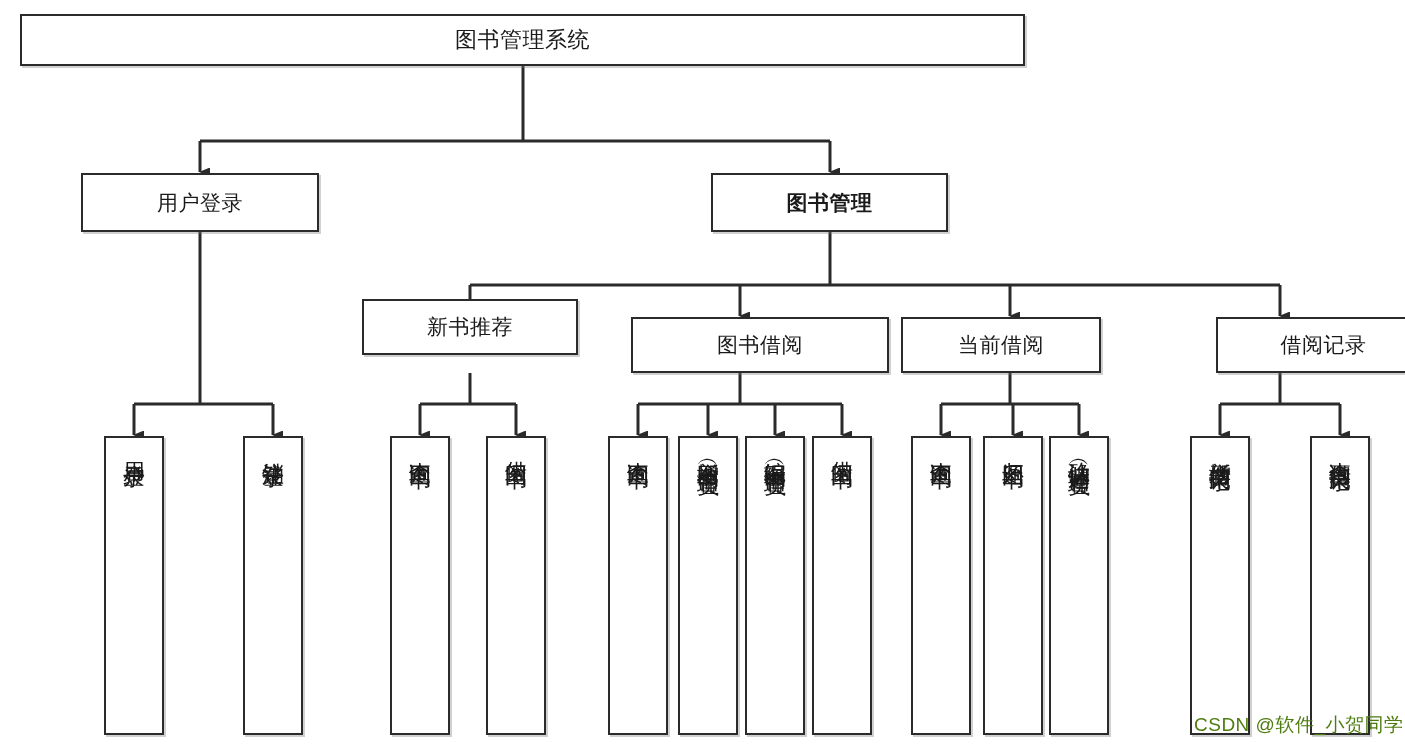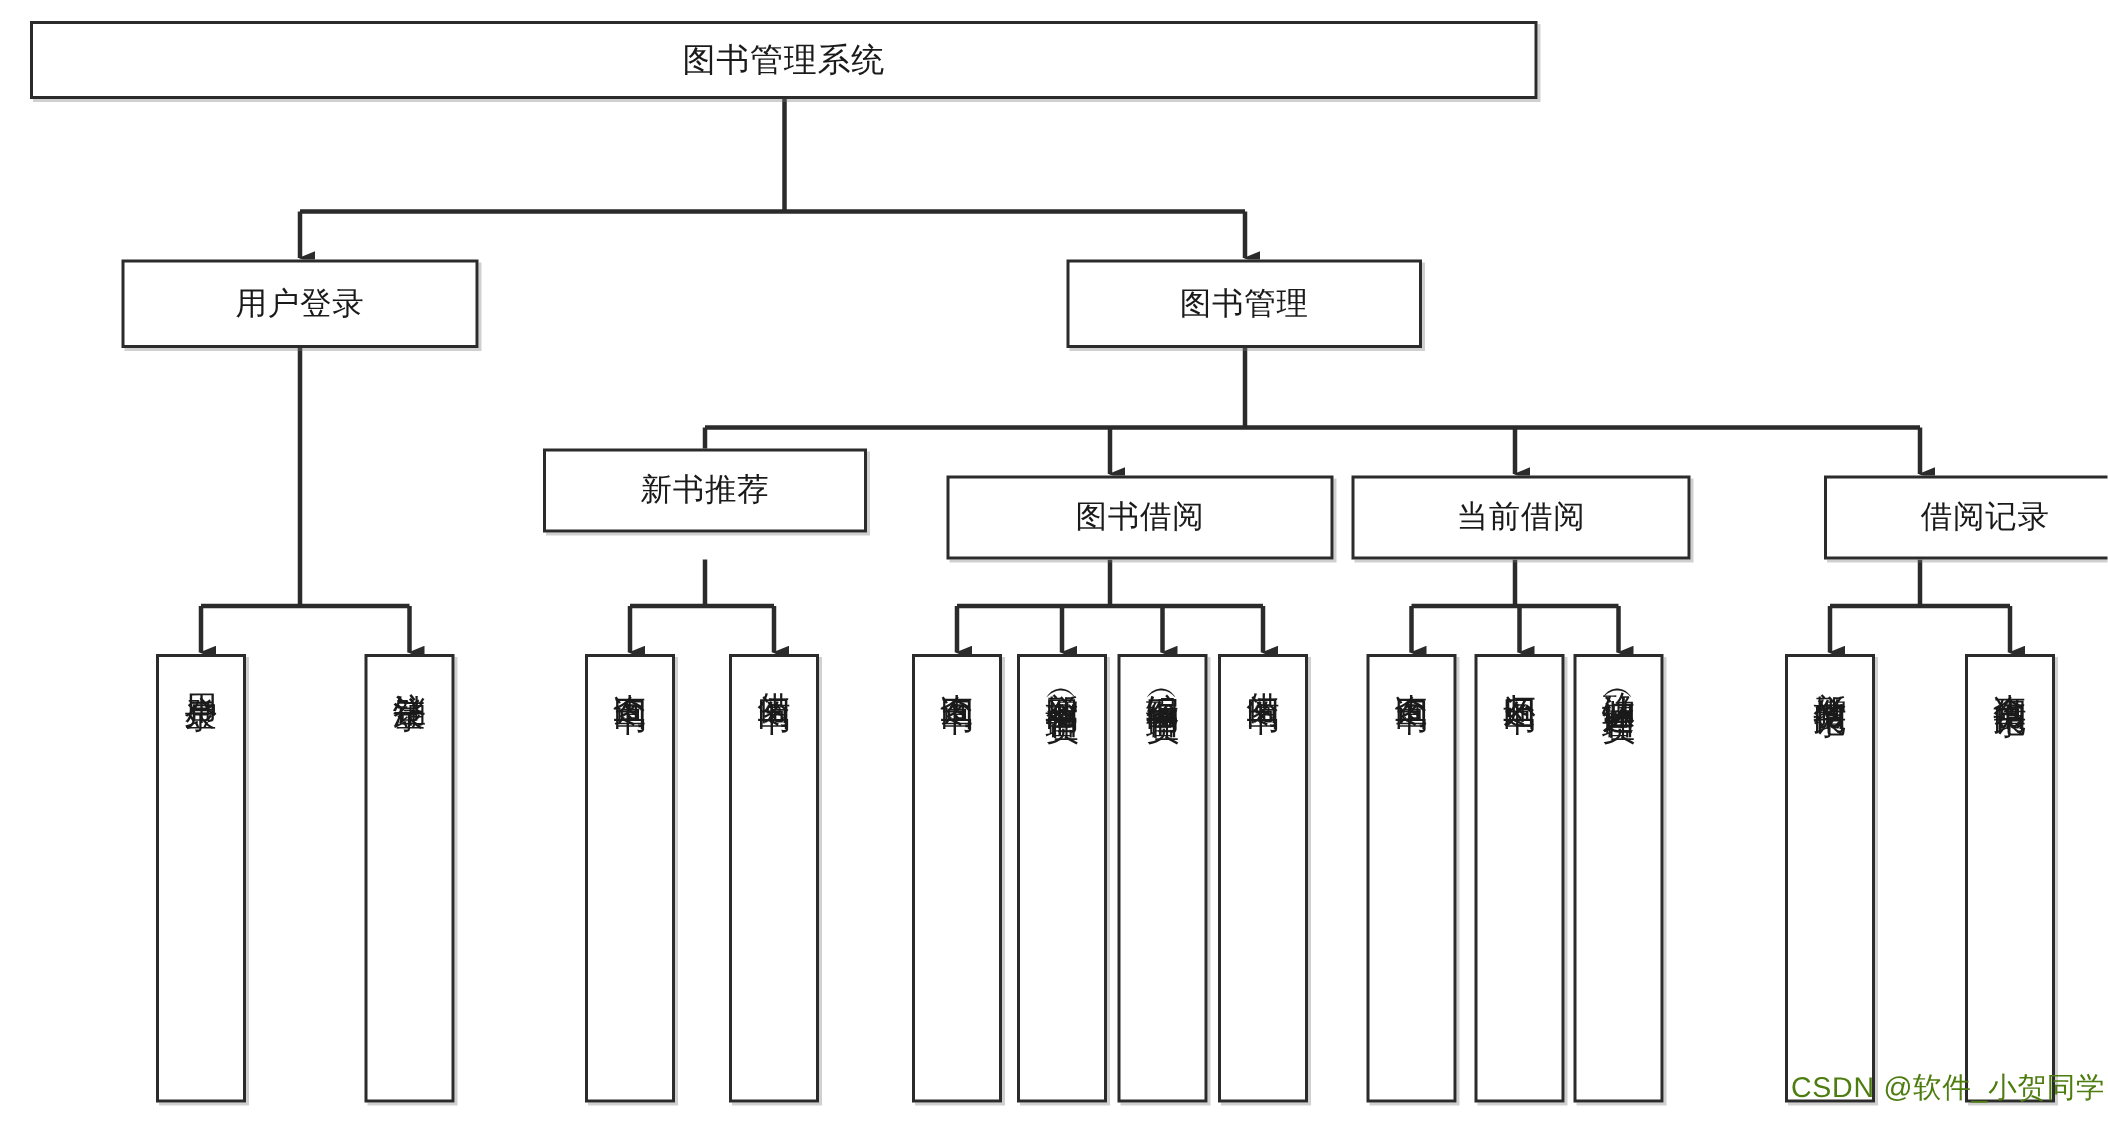--- a/index.html
+++ b/index.html
@@ -112,31 +112,31 @@
       </g>
   </svg>
 
   <div class="node-box root" style="left: 20px; top: 14px; width: 1005px; height: 52px;">
     <span class="node-label">图书管理系统</span>
   </div>
 
   <div class="node-box" style="left: 81px; top: 173px; width: 238px; height: 59px;">
     <span class="node-label">用户登录</span>
   </div>
-  <div class="node-box" style="left: 711px; top: 173px; width: 237px; height: 59px;">
+  <div class="node-box" style="left: 711px; top: 173px; width: 237px; height: 59px; font-weight: bold;">
     <span class="node-label">图书管理</span>
   </div>
 
   <div class="node-box" style="left: 362px; top: 299px; width: 216px; height: 56px;">
     <span class="node-label">新书推荐</span>
   </div>
   <div class="node-box" style="left: 631px; top: 317px; width: 258px; height: 56px;">
     <span class="node-label">图书借阅</span>
   </div>
-  <div class="node-box" style="left: 901px; top: 317px; width: 226px; height: 56px;">
+  <div class="node-box" style="left: 901px; top: 317px; width: 200px; height: 56px;">
     <span class="node-label">当前借阅</span>
   </div>
   <div class="node-box" style="left: 1216px; top: 317px; width: 215px; height: 56px;">
     <span class="node-label">借阅记录</span>
   </div>
 
   <div class="node-box vertical" style="left: 104px; top: 436px; width: 60px; height: 299px;">
     <span class="node-label">用户登录</span>
   </div>
   <div class="node-box vertical" style="left: 243px; top: 436px; width: 60px; height: 299px;">

